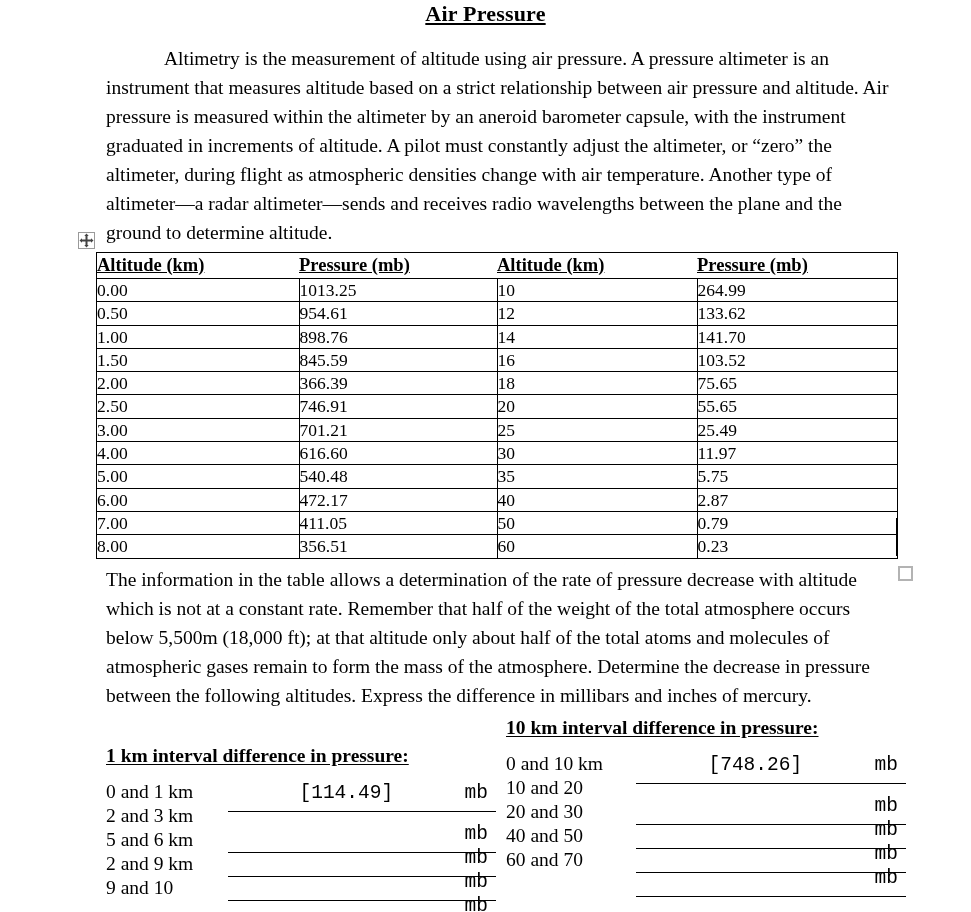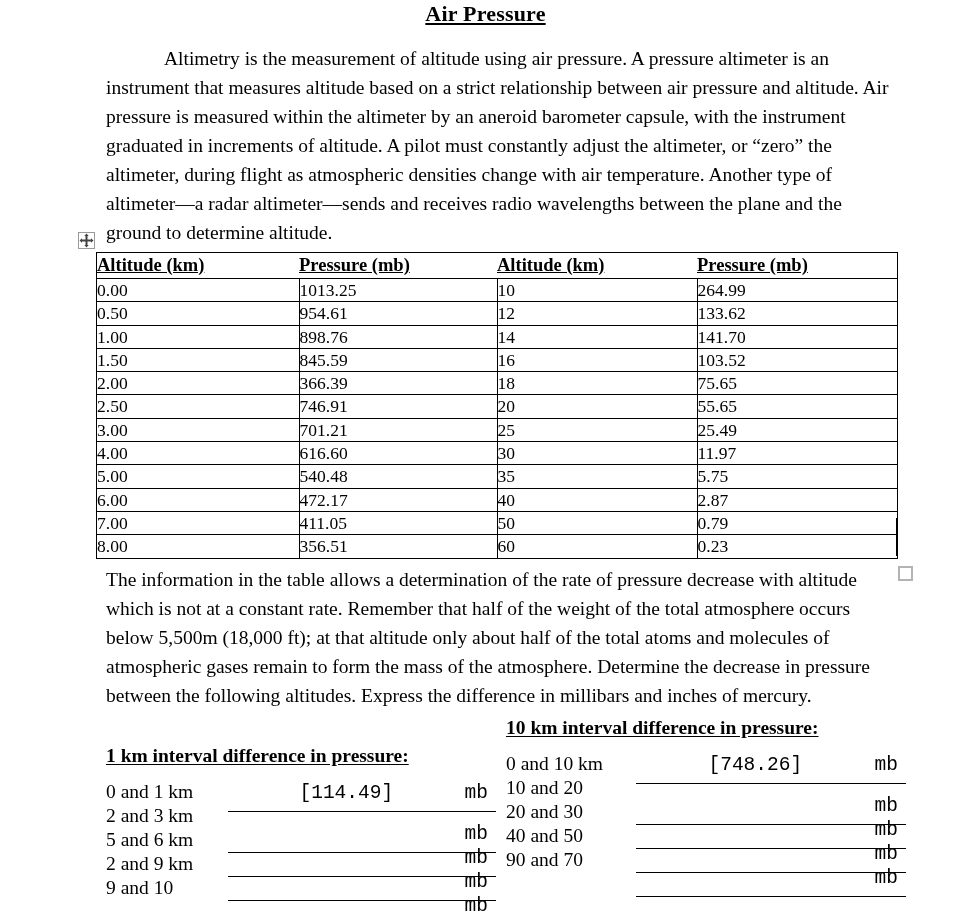--- a/index.html
+++ b/index.html
@@ -358,19 +358,19 @@
 
   <div class="exercise-row wide">
     <div class="exercise-label">40 and 50</div>
     <div class="exercise-blank">
       <span class="blank-value"></span>
       <span class="blank-unit">mb</span>
     </div>
   </div>
 
   <div class="exercise-row wide">
-    <div class="exercise-label">90 and 70</div>
+    <div class="exercise-label">60 and 70</div>
     <div class="exercise-blank">
       <span class="blank-value"></span>
       <span class="blank-unit">mb</span>
     </div>
   </div>
 </div>
 
 </body></html>

